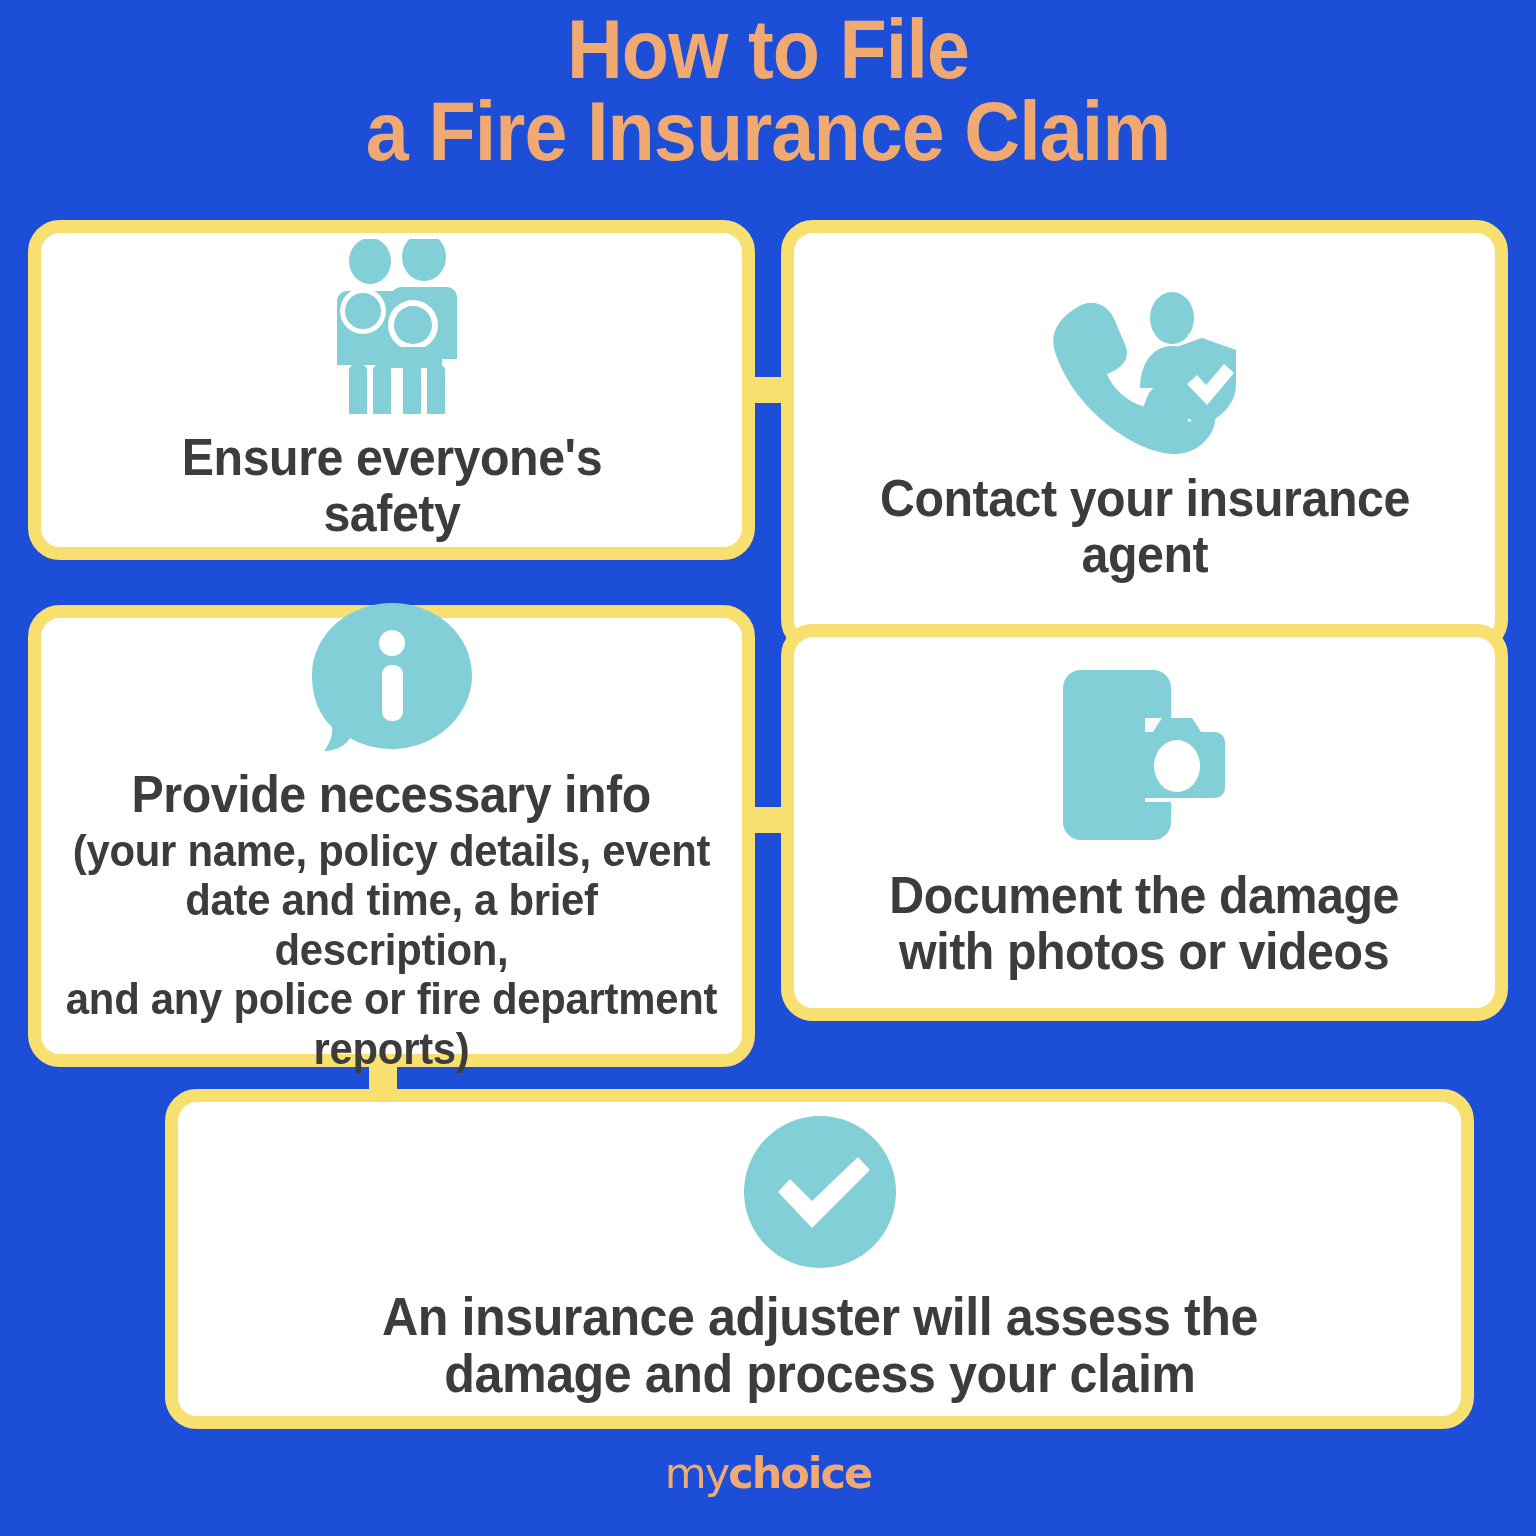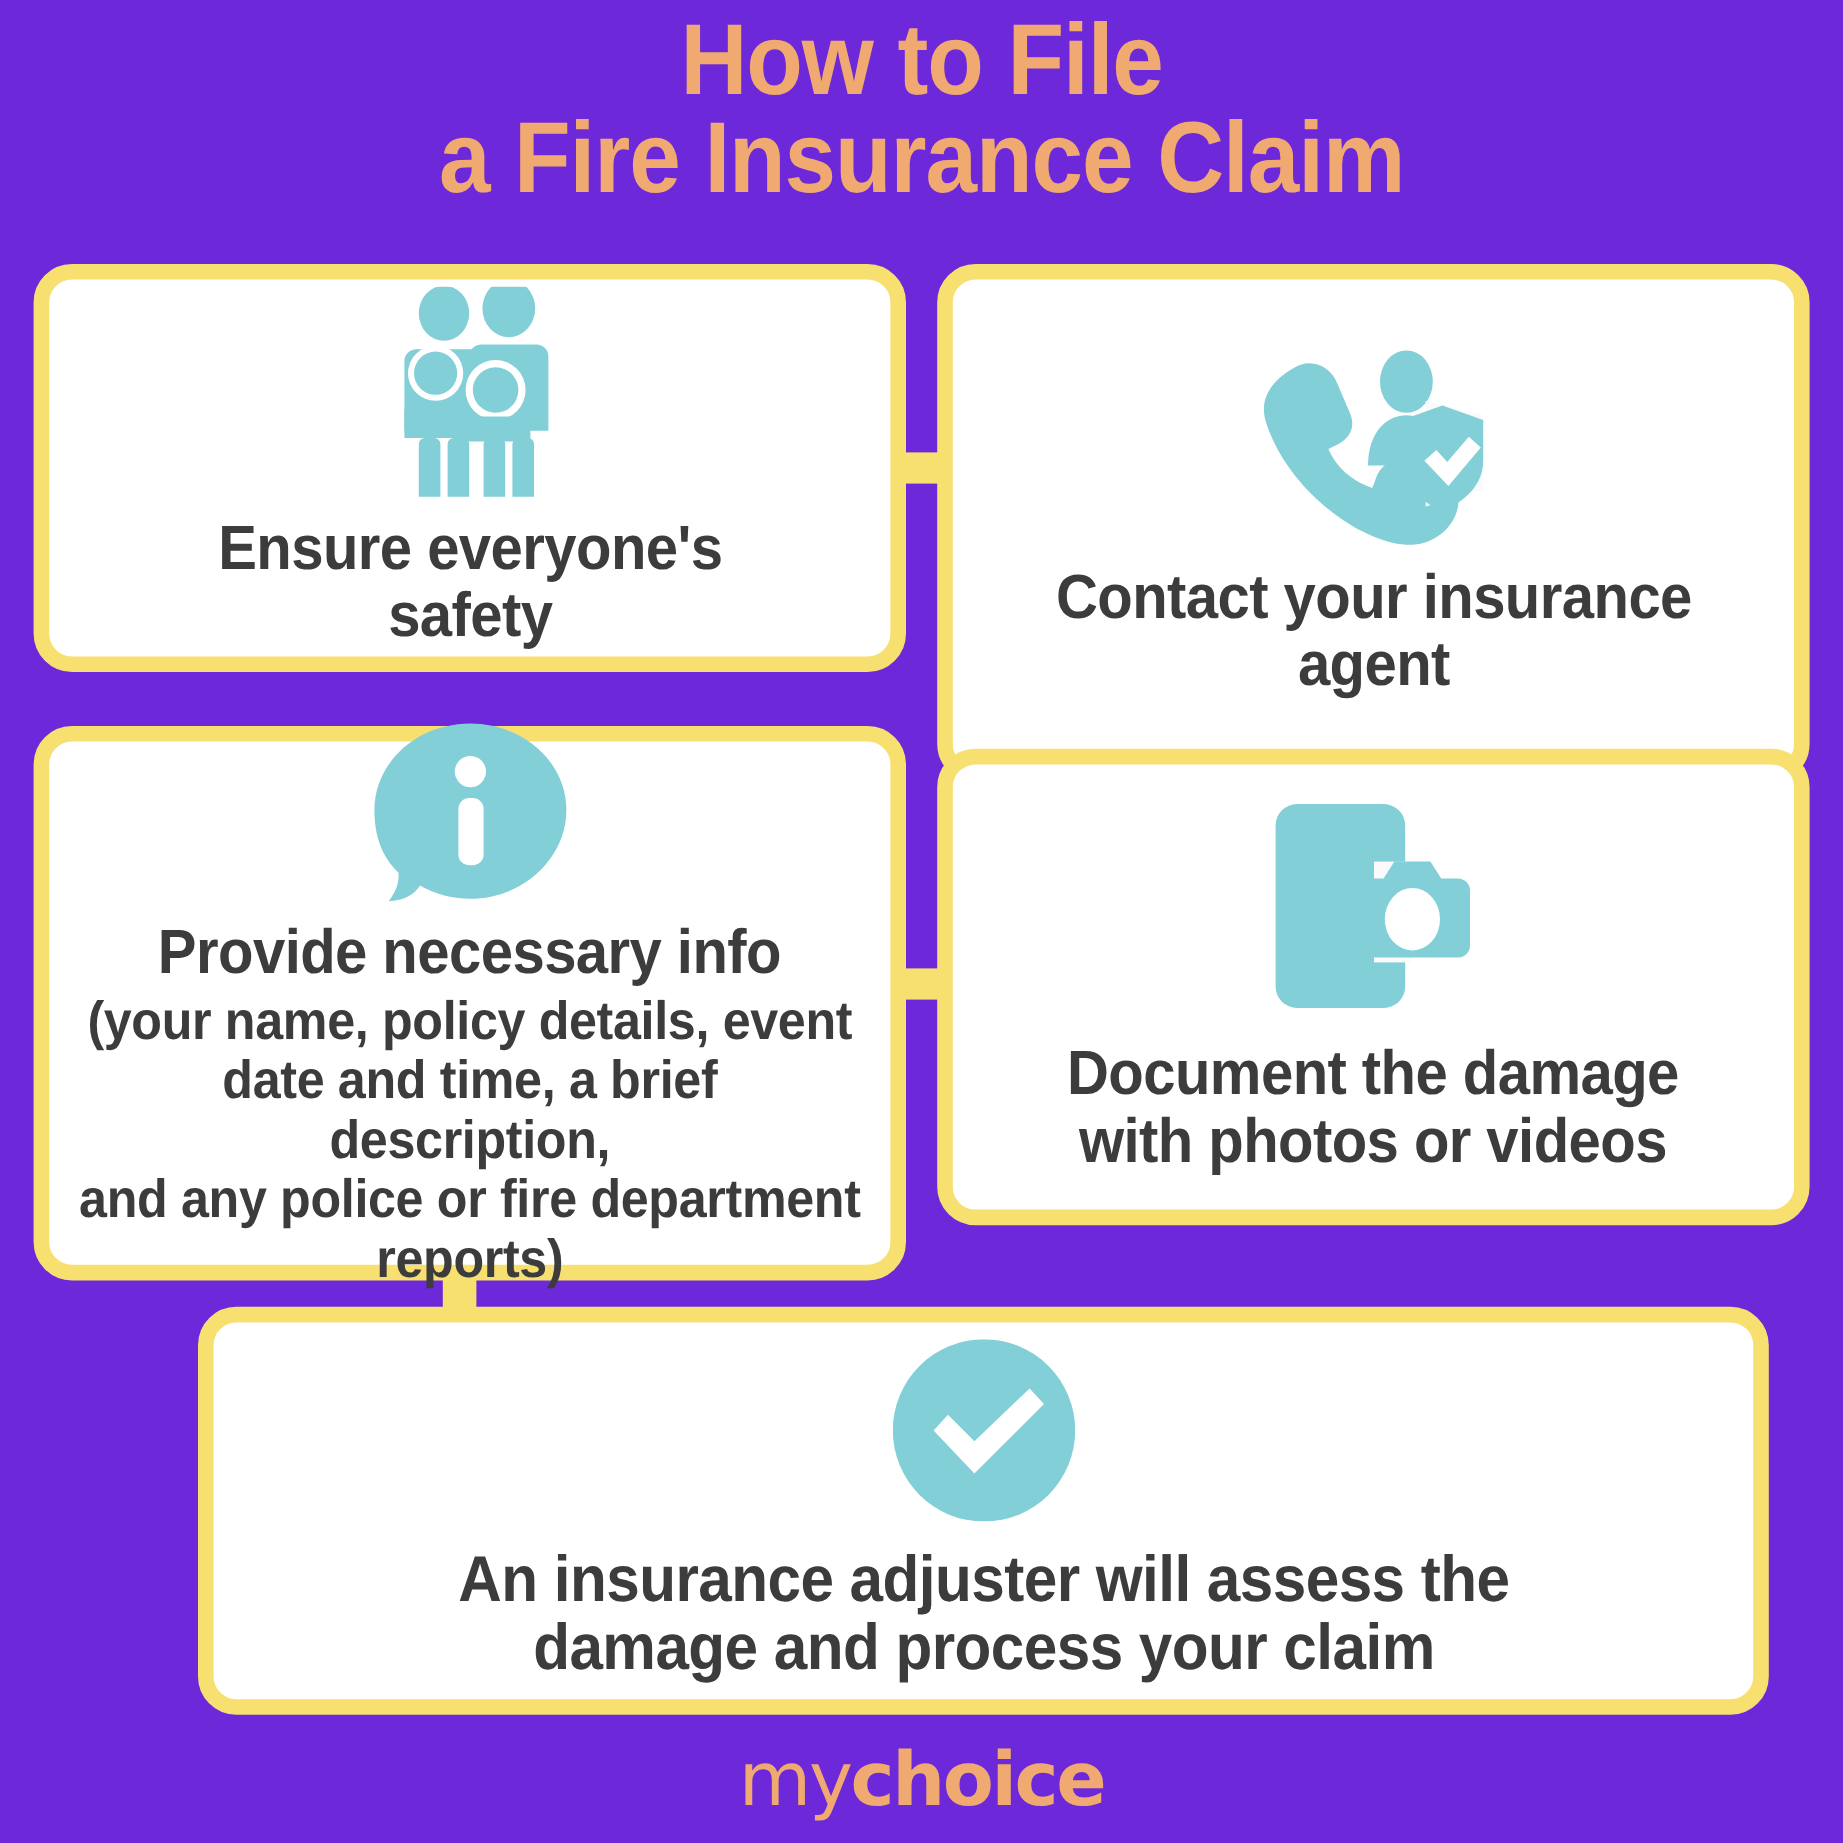--- a/index.html
+++ b/index.html
@@ -10,21 +10,21 @@
     width: 1536px;
     height: 1536px;
     background: #FAFAFC;
     font-family: "Liberation Sans", sans-serif;
     overflow: hidden;
   }
   .page {
     position: relative;
     width: 1536px;
     height: 1536px;
-    background: #6d28d9;
+    background: #1d4ed8;
   }
 
   
   .title {
     position: absolute;
     left: 0;
     top: 8px;
     width: 1536px;
     text-align: center;
     color: #EFA971;
@@ -101,21 +101,21 @@
 
   
   .logo {
     position: absolute;
     left: 0;
     top: 1452px;
     width: 1536px;
     text-align: center;
     color: #EFA971;
     font-family: "DejaVu Sans", sans-serif;
-    font-size: 62px;
+    font-size: 43px;
     line-height: 1;
     letter-spacing: -2px;
   }
   .logo .my { font-weight: normal; }
   .logo .choice { font-weight: bold; }
 </style>
 </head>
 <body>
 
 <div class="page">

